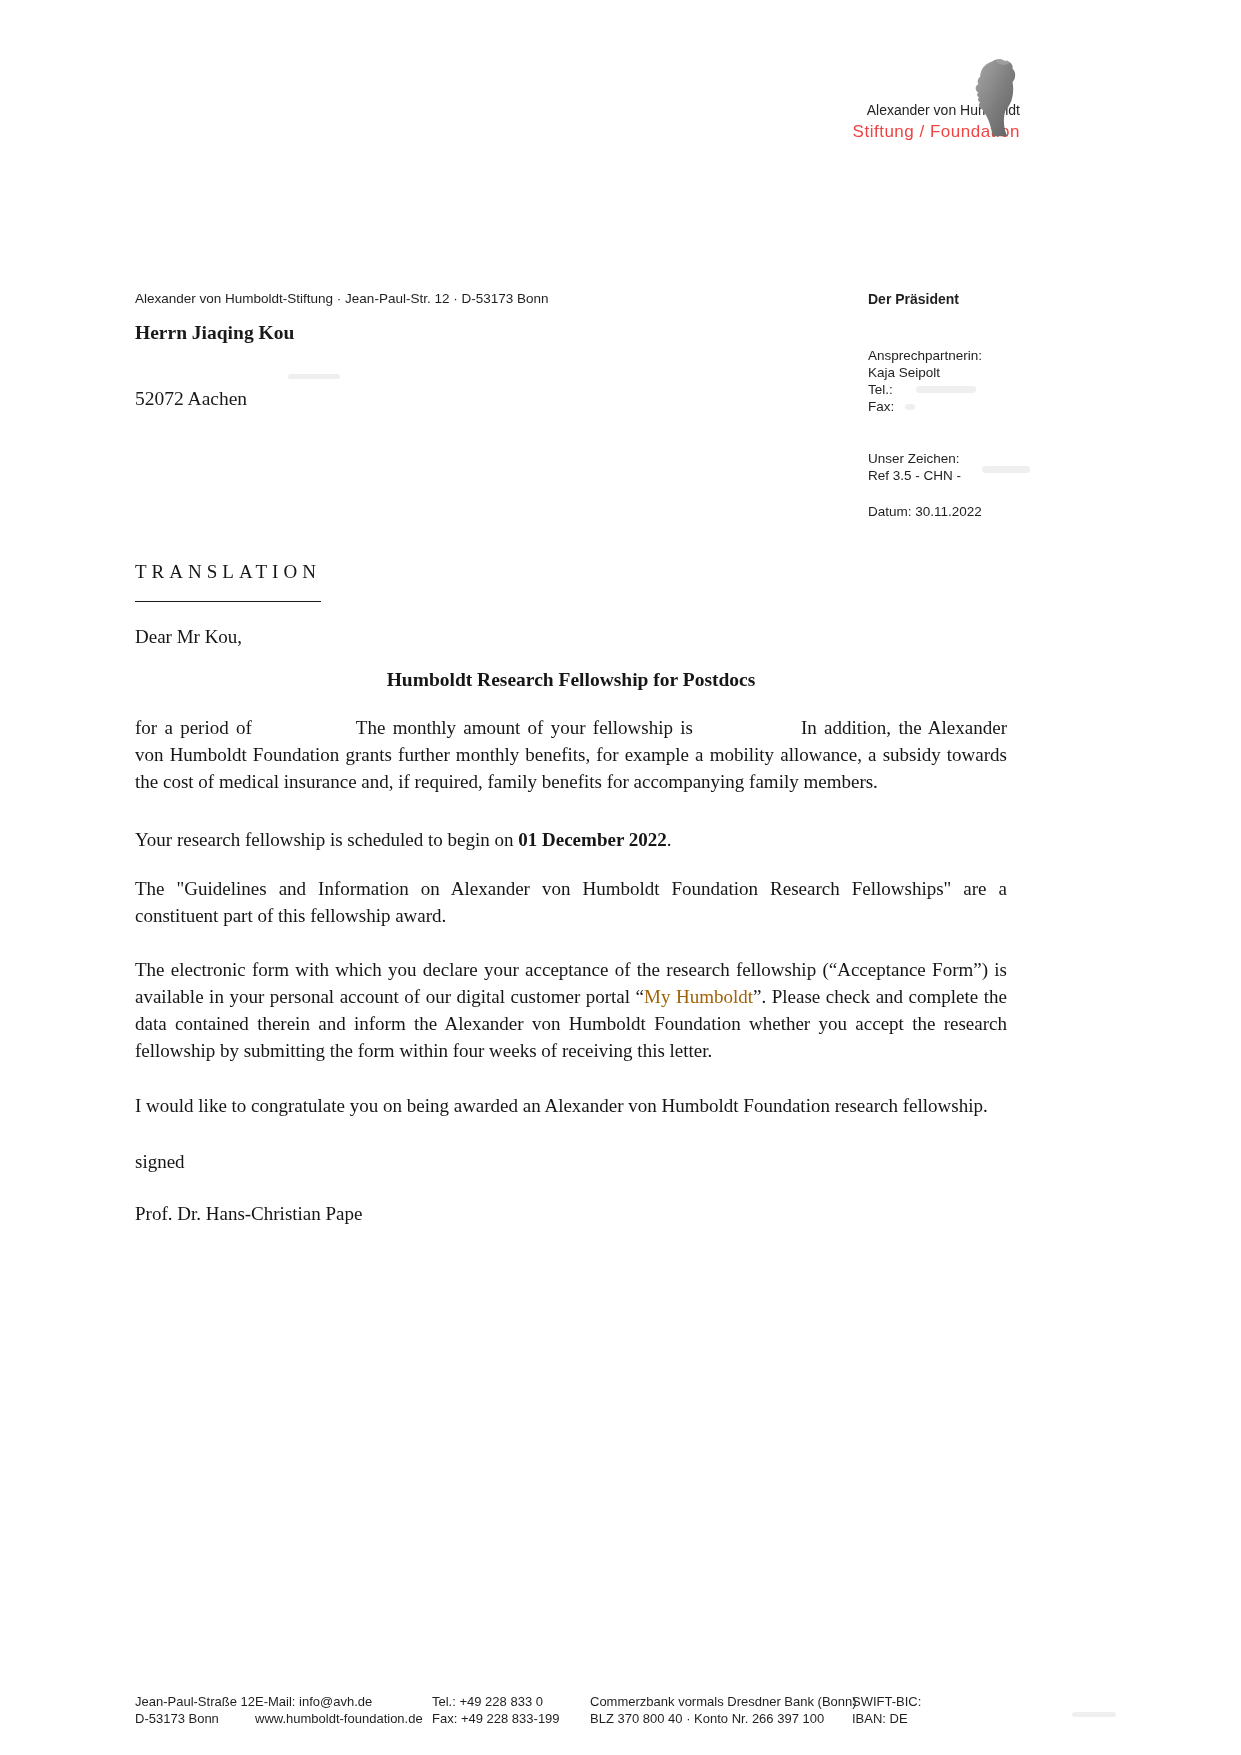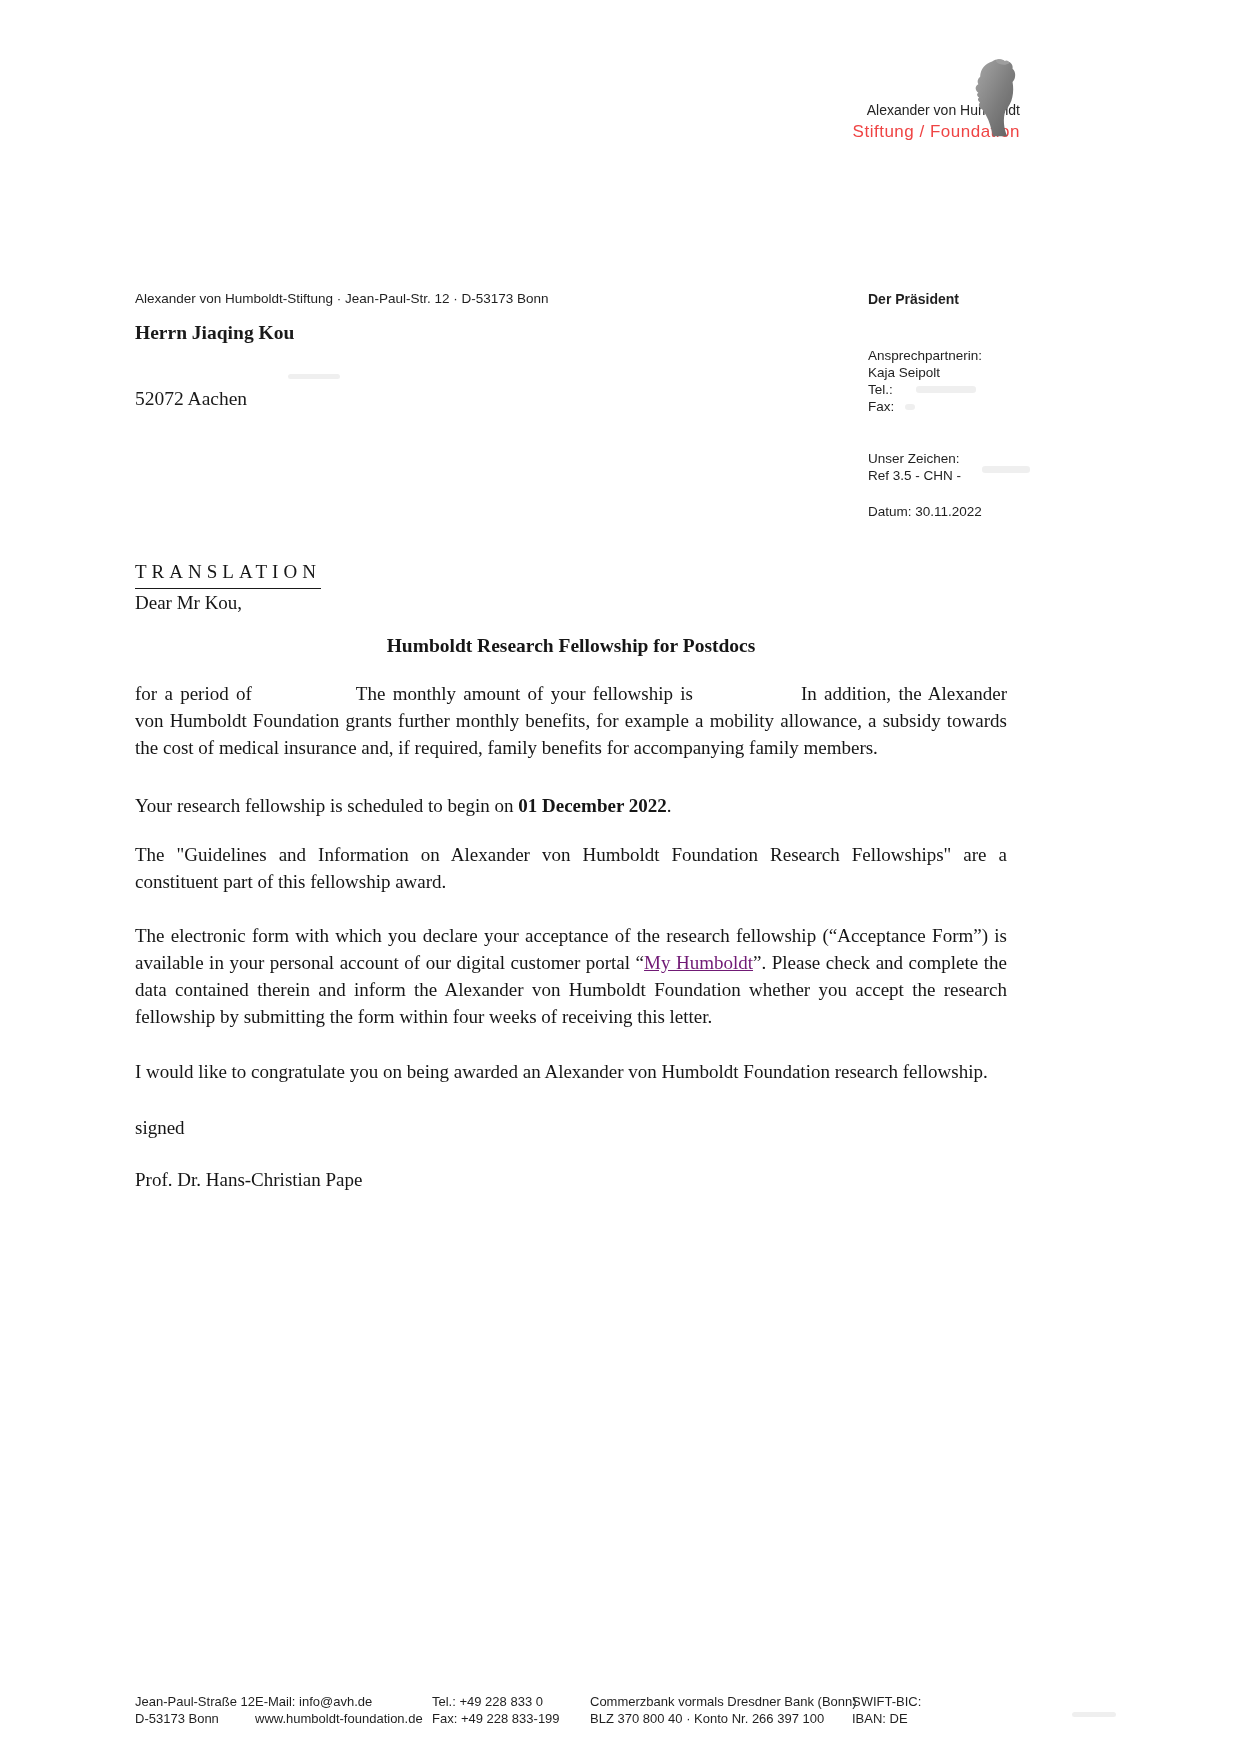--- a/index.html
+++ b/index.html
@@ -91,22 +91,23 @@
     top: 558px;
     width: 872px;
     font-size: 19px;
     line-height: 27px;
     color: #161616;
   }
   .translation-heading {
     display: inline-block;
     letter-spacing: 5px;
     border-bottom: 1.6px solid #1a1a1a;
-    padding-bottom: 3px;
+    padding-bottom: 16px;
     font-size: 19px;
+    margin-bottom: 21px;
   }
   .salutation { margin-bottom: 14px; }
   .para { text-align: justify; }
   .fellowship-title {
     text-align: center;
     font-weight: bold;
     font-size: 19.5px;
     margin-top: 16px;
     margin-bottom: 21px;
   }
@@ -114,21 +115,21 @@
   .gap1 { width: 104px; }
   .gap2 { width: 108px; }
   .mt-begin { margin-top: 31px; }
   .mt-guidelines { margin-top: 22px; }
   .mt-eform { margin-top: 27px; }
   .mt-congrats { margin-top: 28px; }
   .mt-closing { margin-top: 20px; }
   .mt-signed { margin-top: 29px; }
   .mt-signature { margin-top: 25px; }
   .bold { font-weight: bold; }
-  a.portal-link { color: #701a75; text-decoration: underline; cursor: pointer; }
+  a.portal-link { color: #a16207; cursor: pointer; }
 
   
   .footer {
     position: absolute;
     left: 0; top: 1694px;
     width: 1241px;
     font-size: 13px;
     line-height: 16.5px;
     color: #1f1f1f;
   }

